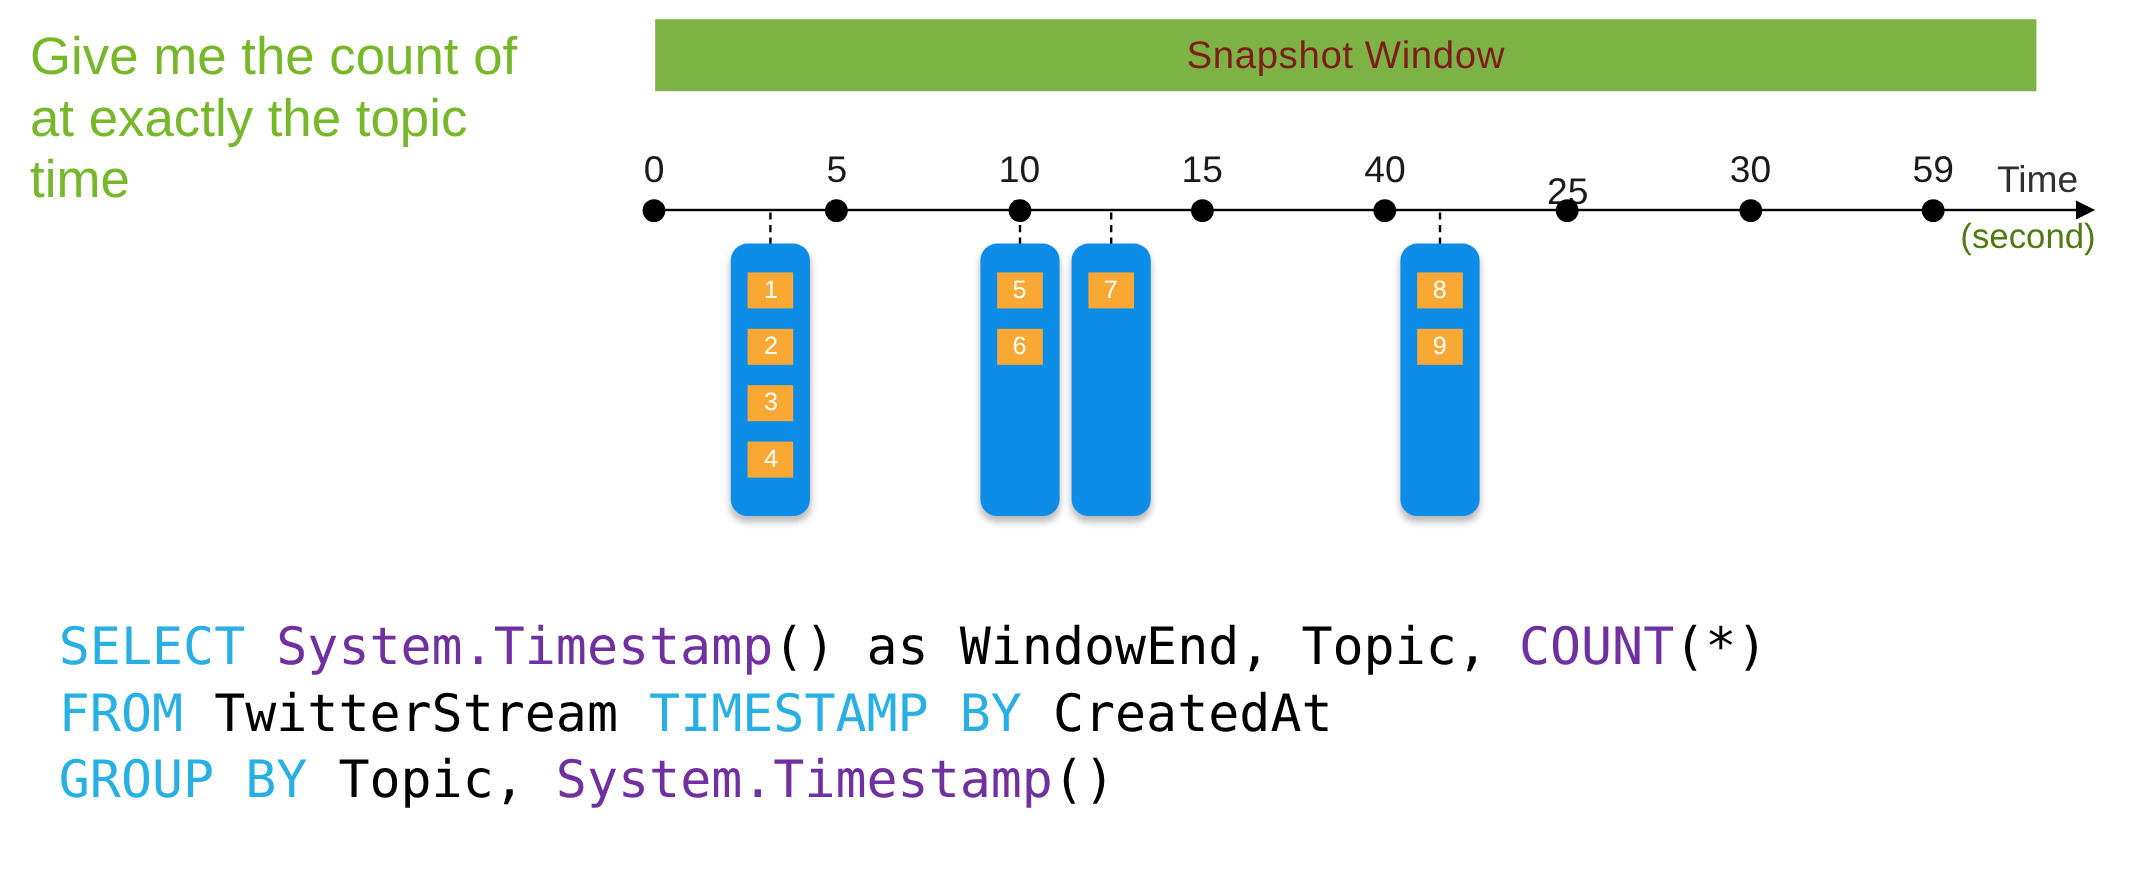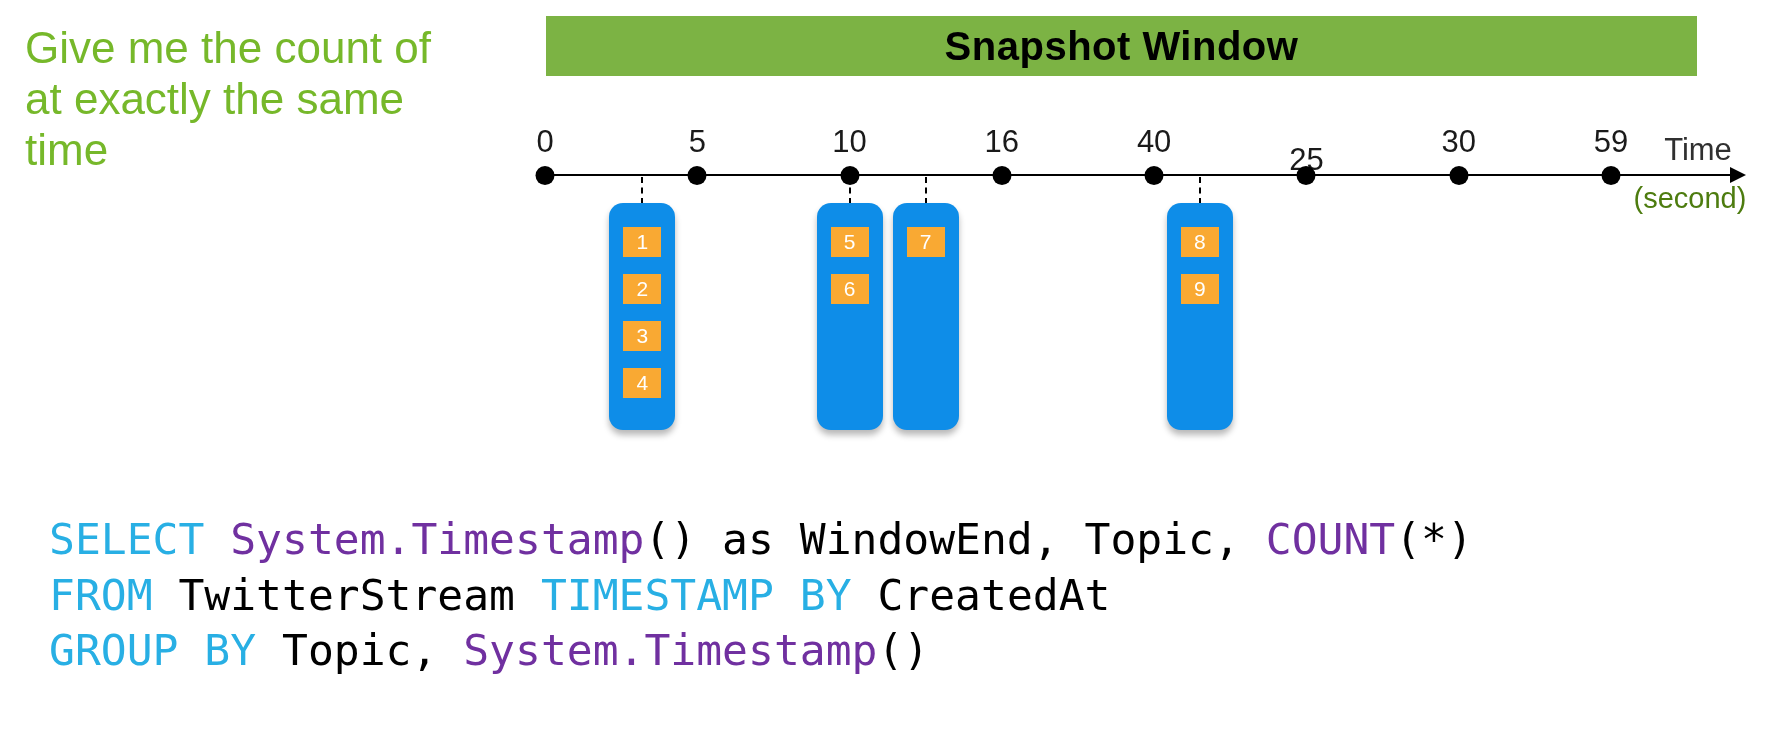--- a/index.html
+++ b/index.html
@@ -8,21 +8,21 @@
   .stage{position:absolute;inset:0;}
 
   
   .prompt{position:absolute;left:25px;top:22px;
           font-size:44px;line-height:51px;color:#76B82A;}
   .prompt div{white-space:nowrap;}
 
   
   .banner{position:absolute;left:546px;top:16px;width:1151px;height:60px;
           background:#7CB344;display:flex;align-items:center;justify-content:center;}
-  .banner span{color:#000000;font-size:40px;font-weight:700;letter-spacing:.5px;}
+  .banner span{color:#7f1d1d;font-size:32px;font-weight:400;letter-spacing:.5px;}
 
   
   .axis-line{position:absolute;left:538px;top:174px;width:1196px;height:2px;background:#000;}
   .arrowhead{position:absolute;left:1730px;top:167px;width:0;height:0;
              border-left:16px solid #000;border-top:8px solid transparent;border-bottom:8px solid transparent;}
   .dot{position:absolute;width:19px;height:19px;border-radius:50%;background:#000;top:166px;transform:translateX(-50%);}
   .tick{position:absolute;top:124px;transform:translateX(-50%);font-size:31px;color:#1a1a1a;}
   .time-label{position:absolute;left:1638px;top:132px;width:120px;text-align:center;
               font-size:31px;font-weight:300;color:#303030;}
   .time-unit{position:absolute;left:1620px;top:182px;width:140px;text-align:center;
@@ -45,38 +45,38 @@
         font-family:"DejaVu Sans Mono", monospace;font-size:43px;line-height:55.5px;
         white-space:pre;margin-left:31px;}
 </style>
 </head>
 <body>
 
 <div class="stage">
 
   <div class="prompt">
       <div class="">Give me the count of</div>
-      <div class="">at exactly the same</div>
+      <div class="">at exactly the topic</div>
       <div class="">time</div>
     </div>
 
   <div class="banner">
     <span>Snapshot Window</span>
   </div>
 
   <div class="axis-line"></div>
   <div class="arrowhead"></div>
   <div id="ticks">
       <div class="tick" style="left: 545px;">0</div>
       <div class="dot" style="left: 545px;"></div>
       <div class="tick" style="left: 697.285px;">5</div>
       <div class="dot" style="left: 697.285px;"></div>
       <div class="tick" style="left: 849.57px;">10</div>
       <div class="dot" style="left: 849.57px;"></div>
-      <div class="tick" style="left: 1001.86px;">16</div>
+      <div class="tick" style="left: 1001.86px;">15</div>
       <div class="dot" style="left: 1001.86px;"></div>
       <div class="tick" style="left: 1154.14px;">40</div>
       <div class="dot" style="left: 1154.14px;"></div>
       <div class="tick" style="left: 1306.42px; margin-top: 18px;">25</div>
       <div class="dot" style="left: 1306.42px;"></div>
       <div class="tick" style="left: 1458.71px;">30</div>
       <div class="dot" style="left: 1458.71px;"></div>
       <div class="tick" style="left: 1610.99px;">59</div>
       <div class="dot" style="left: 1610.99px;"></div>
     </div>

